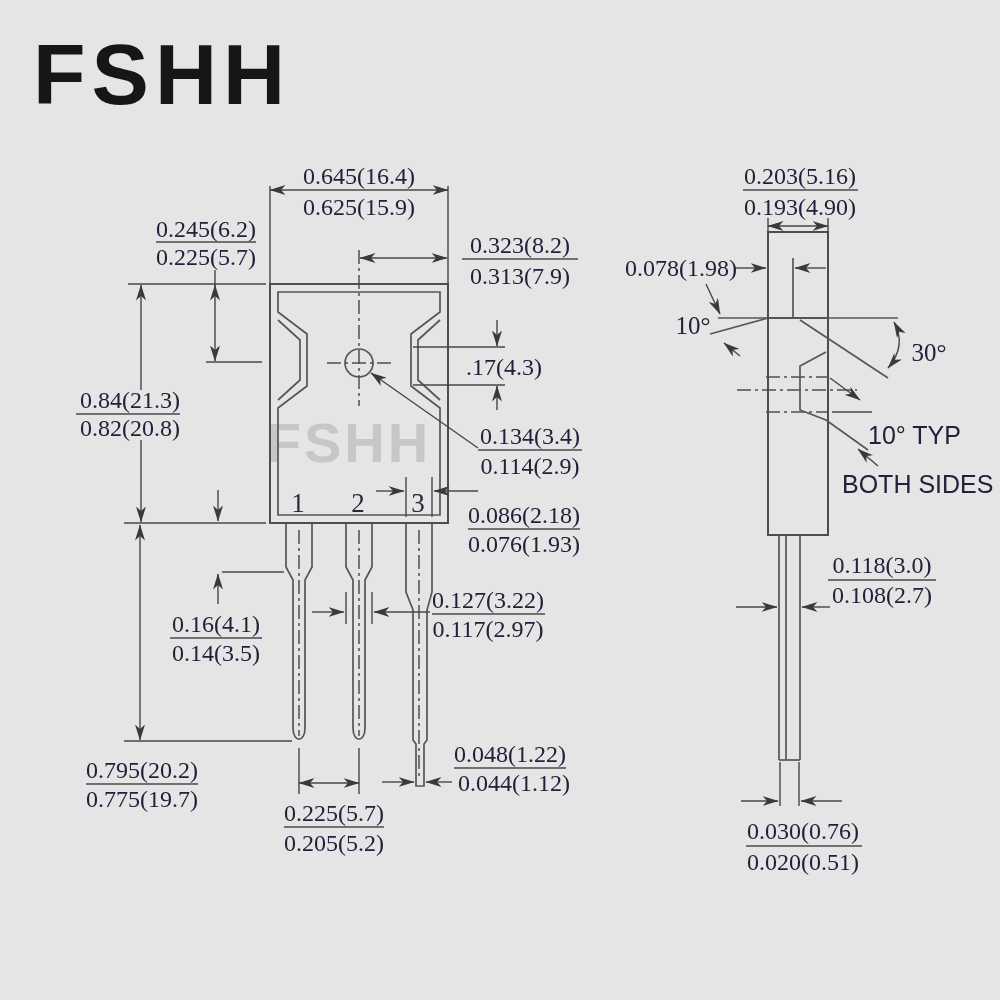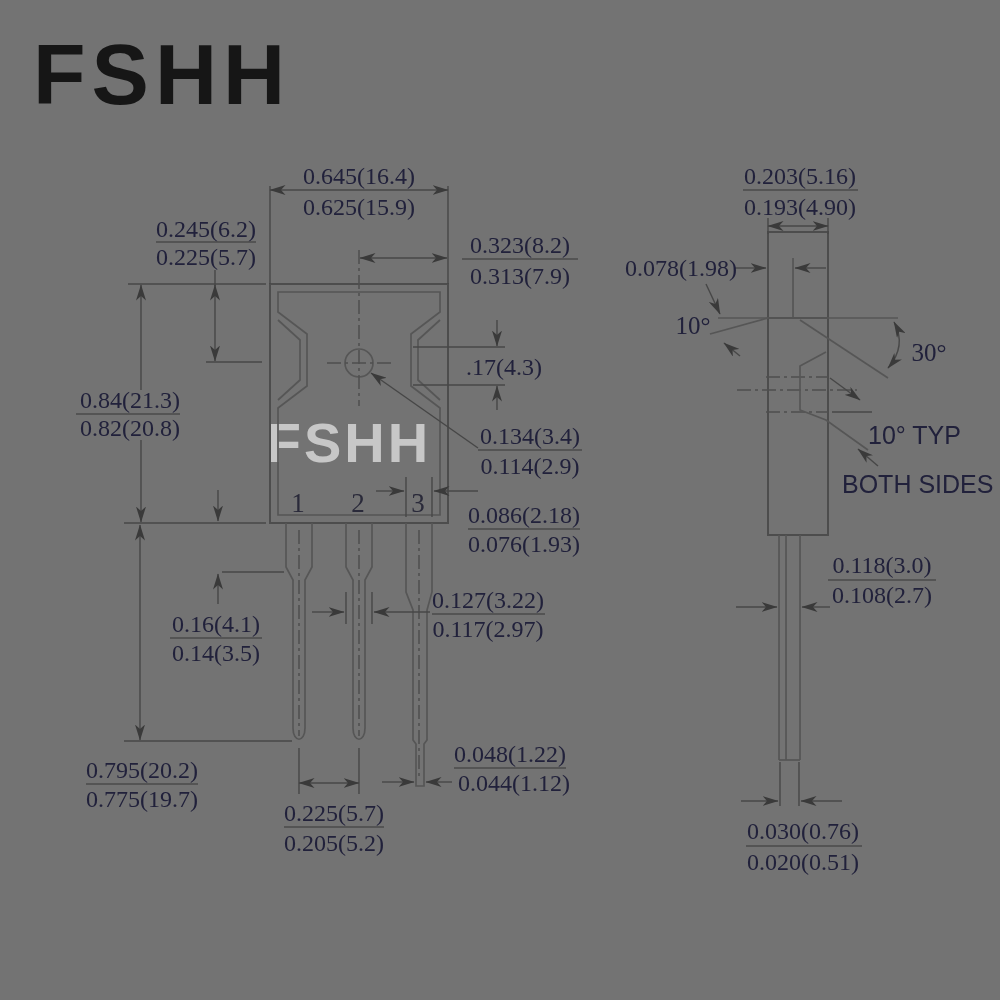--- a/index.html
+++ b/index.html
@@ -1,16 +1,16 @@
 <!DOCTYPE html>
 <html><head>
 <meta charset="utf-8">
 <style>
   html,body{margin:0;padding:0;background:#ffffff;}
-  .stage{position:relative;width:1000px;height:1000px;background:#737373;overflow:hidden;}
+  .stage{position:relative;width:1000px;height:1000px;background:#e5e5e5;overflow:hidden;}
   svg{display:block;}
   .ol   {stroke:#4d4d4d;stroke-width:2;fill:none;stroke-linejoin:miter;}
   .ol2  {stroke:#565656;stroke-width:1.7;fill:none;}
   .dim  {stroke:#474747;stroke-width:1.4;fill:none;}
   .bar  {stroke:#4a4a4a;stroke-width:1.6;fill:none;}
   .cl   {stroke:#4f4f4f;stroke-width:1.5;fill:none;stroke-dasharray:14 4 3 4;}
   .dimtxt{font-family:"Liberation Serif","DejaVu Serif",serif;font-size:24px;fill:#21213b;}
   .pintxt{font-family:"Liberation Serif","DejaVu Serif",serif;font-size:27px;fill:#2a2a3a;}
   .notetxt{font-family:"Liberation Sans","DejaVu Sans",sans-serif;font-size:25px;fill:#21213b;}
   .angletxt{font-family:"Liberation Serif","DejaVu Serif",serif;font-size:25px;fill:#21213b;}

